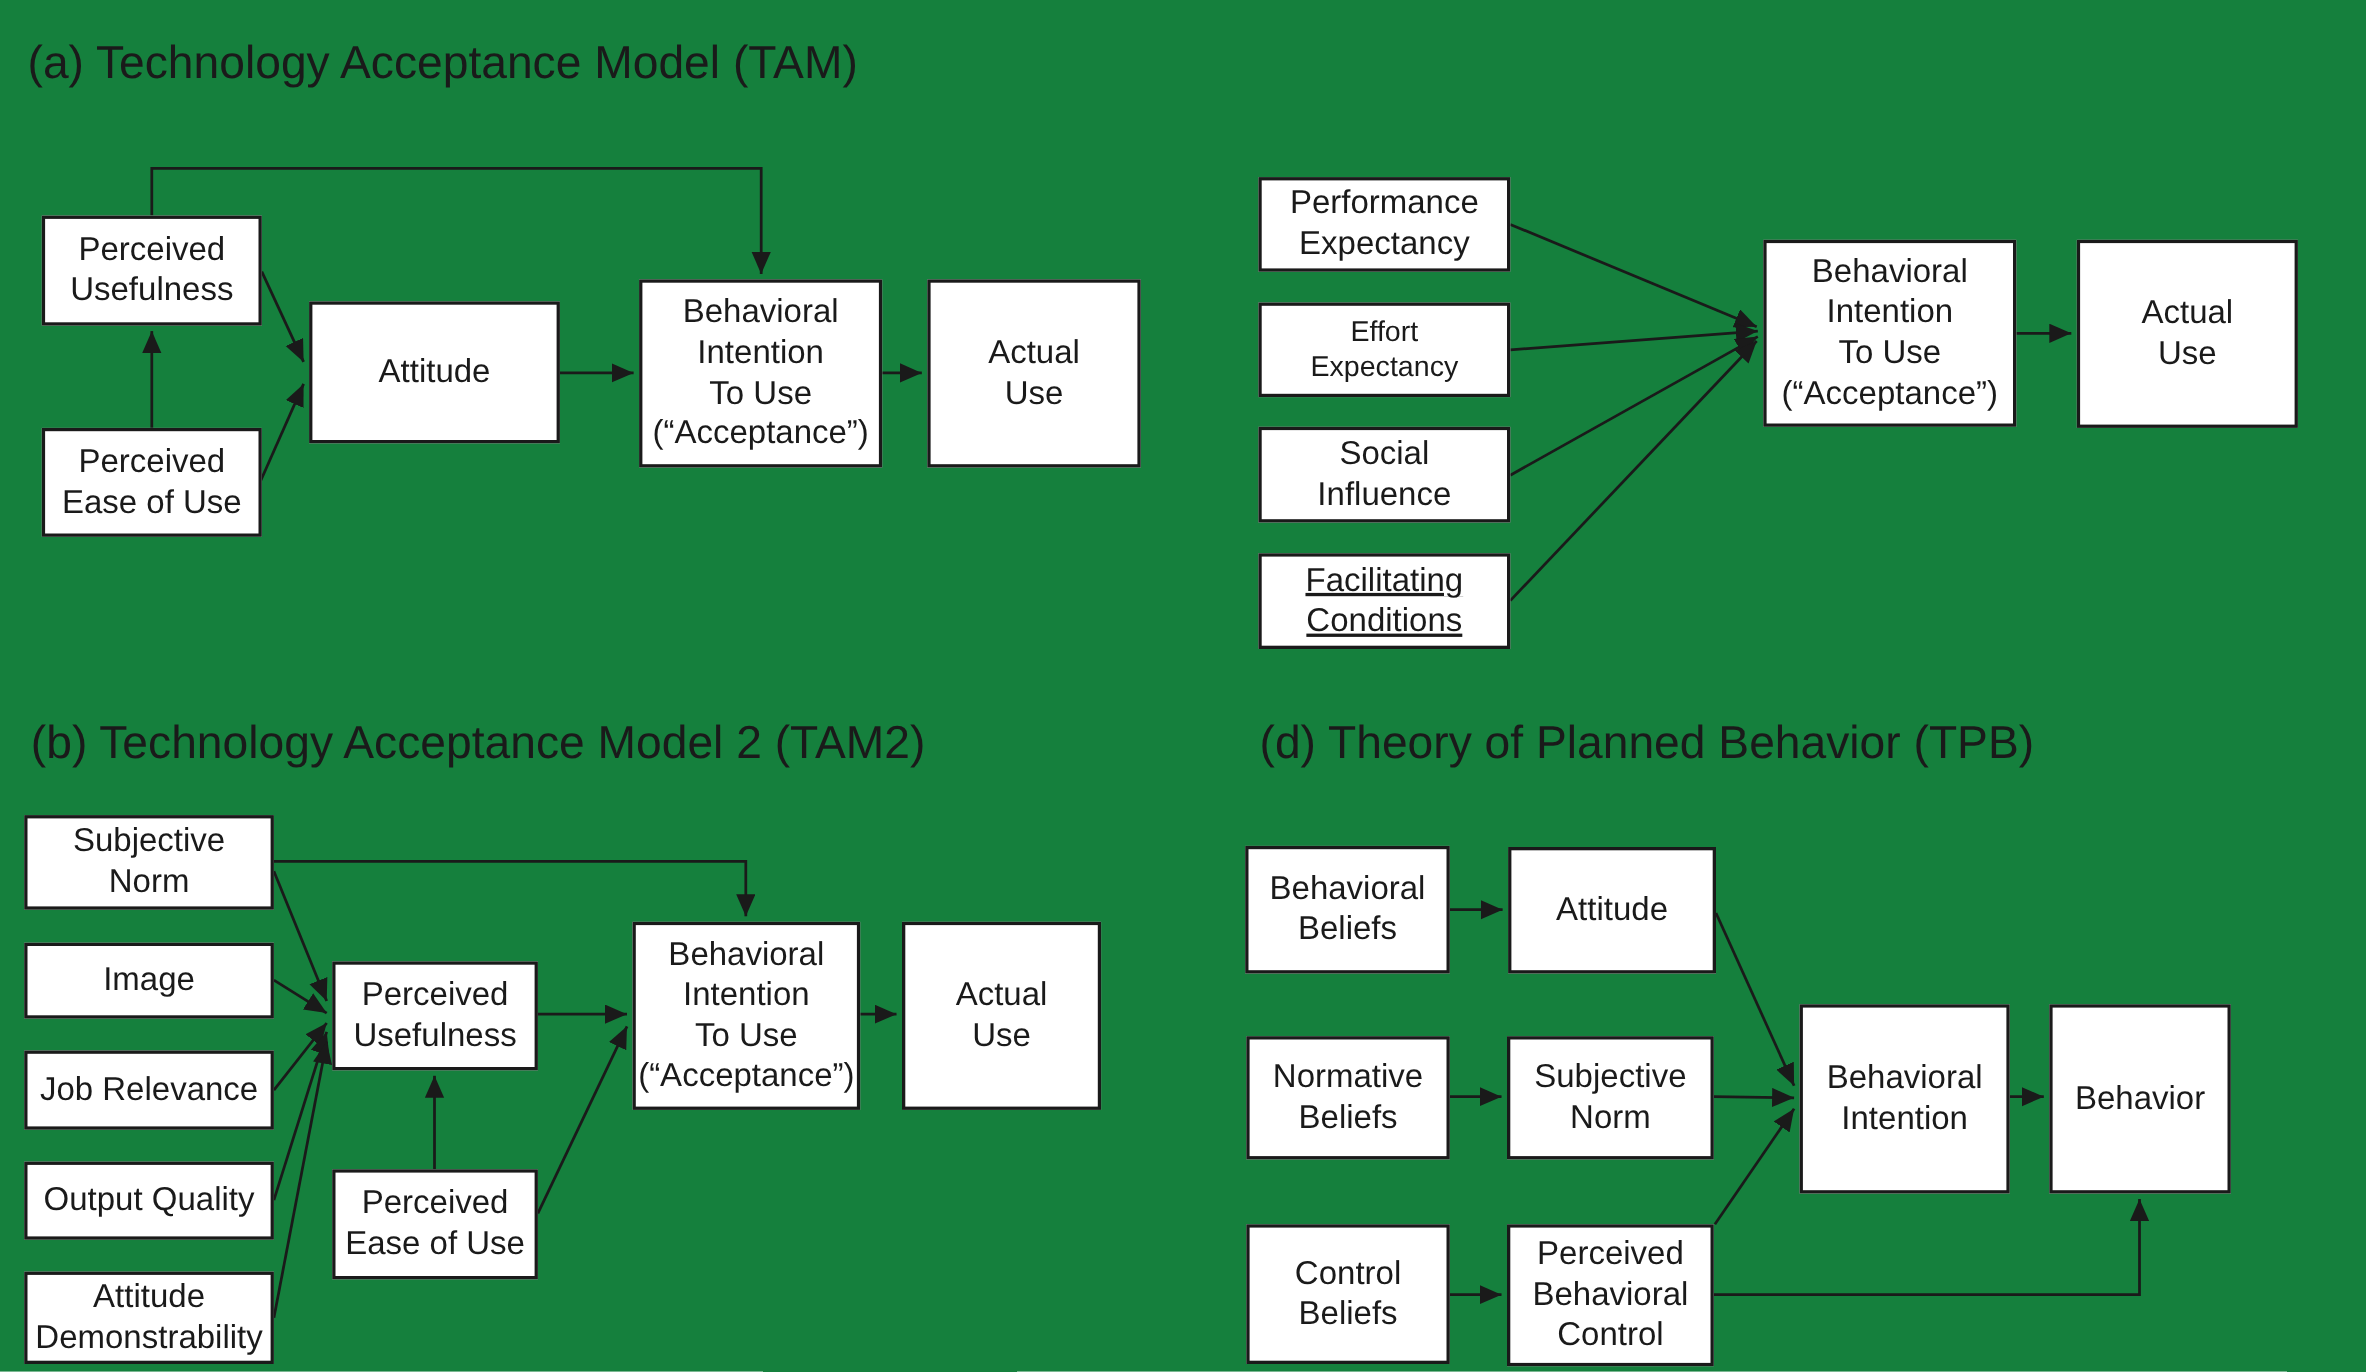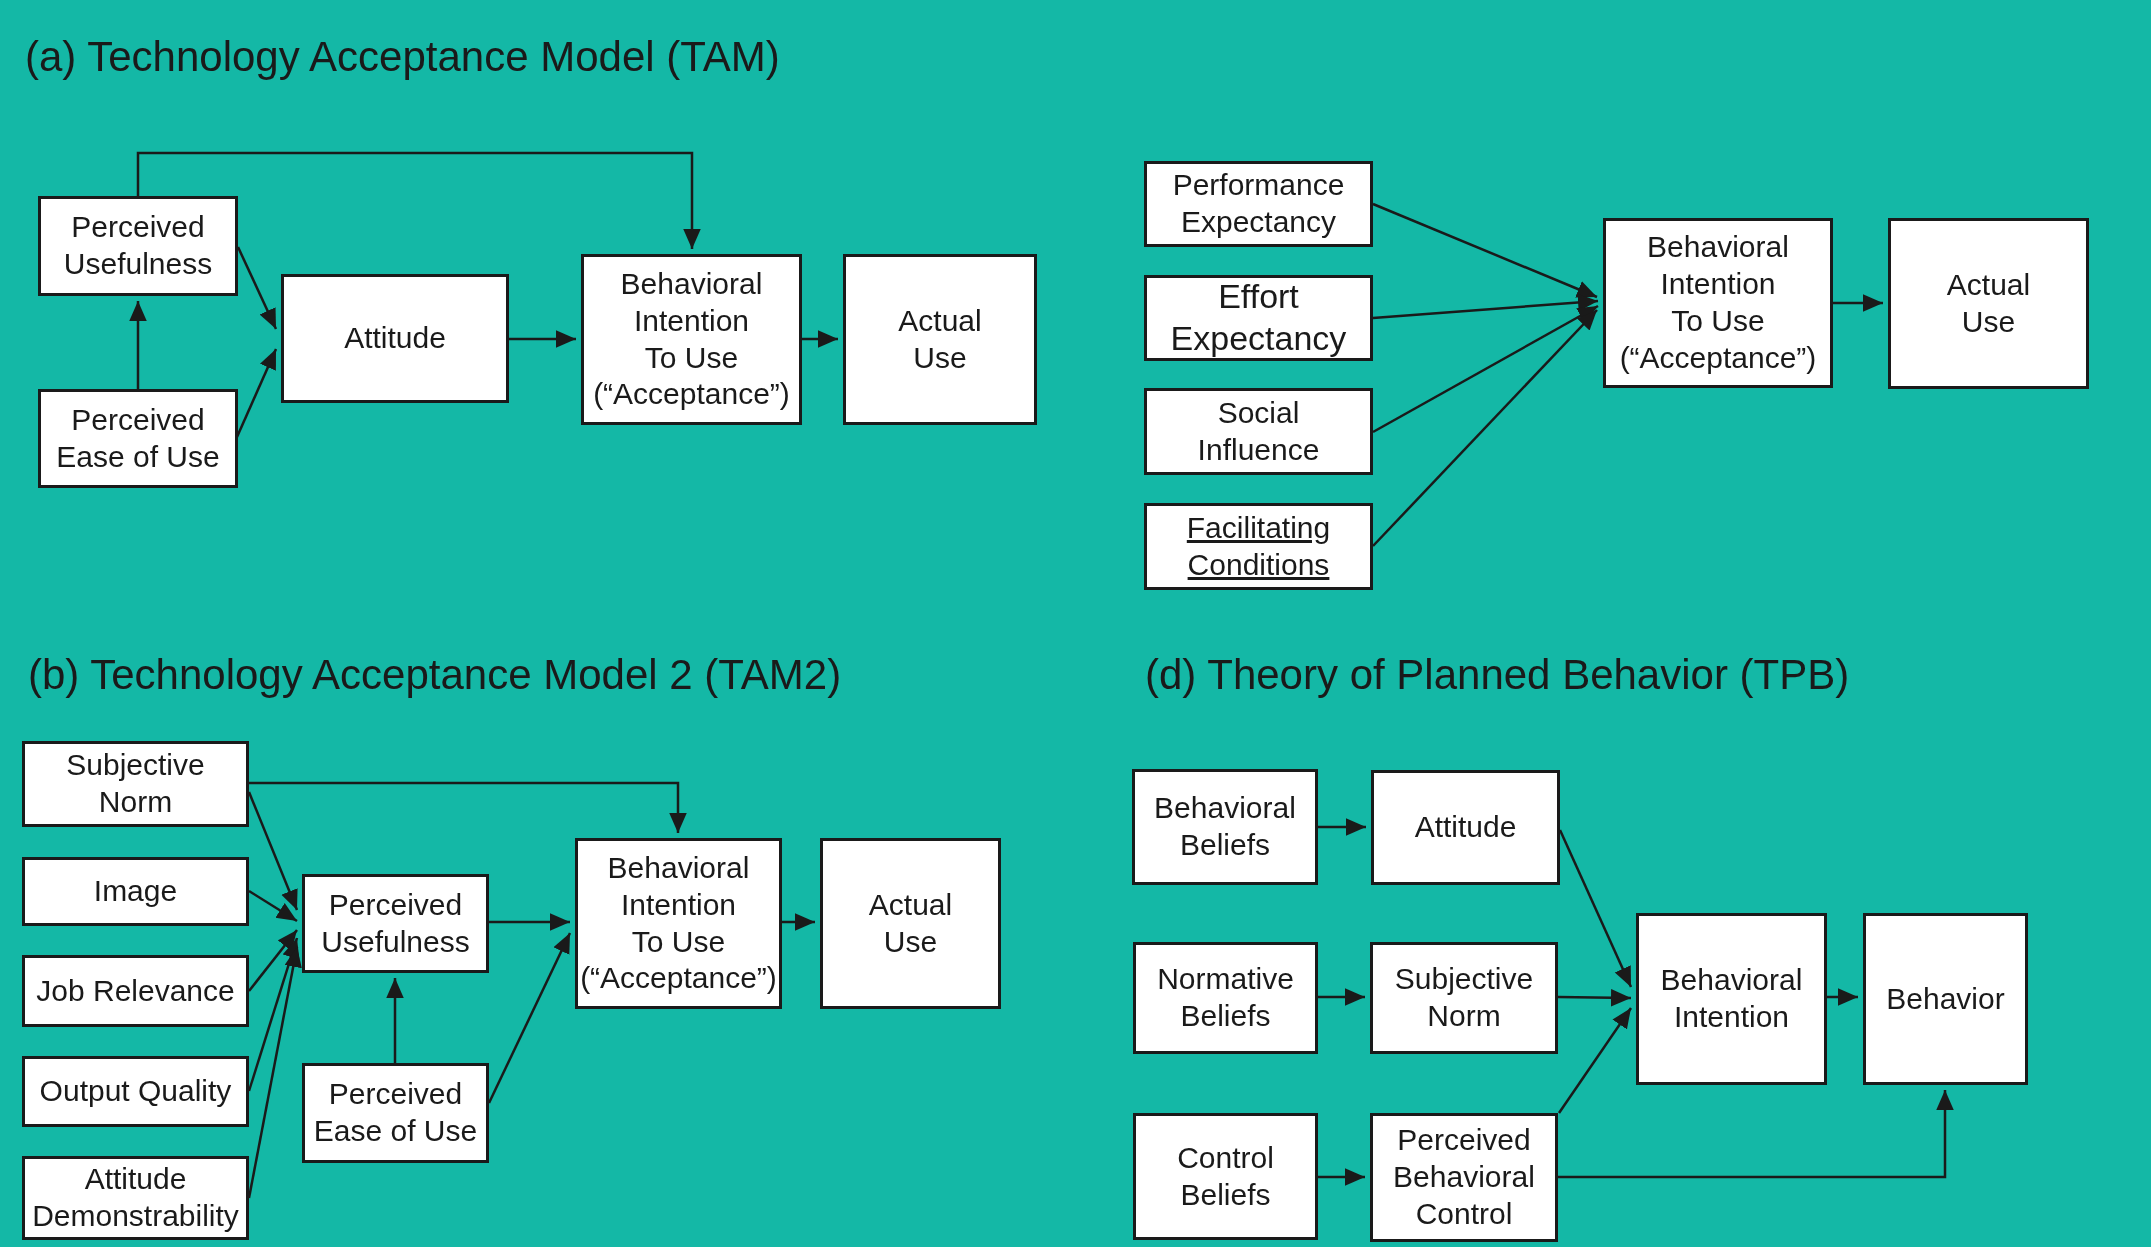--- a/index.html
+++ b/index.html
@@ -39,21 +39,21 @@
     text-align:center;
     color:var(--ink,#1a1a1a);
     font-size:30px;
     line-height:1.23;
   }
   .node span{white-space:nowrap;}
 </style>
 </head>
 <body>
 
-<div class="canvas" style="--ink: #1a1a1a; width: 2151px; height: 1247px; background: #14b8a6;">
+<div class="canvas" style="--ink: #1a1a1a; width: 2151px; height: 1247px; background: #15803d;">
   <svg class="edges" xmlns="http://www.w3.org/2000/svg" viewBox="0 0 2151 1247" width="2151" height="1247">
     <defs>
       <marker id="arrowhead" markerWidth="9" markerHeight="8" refX="8" refY="3.5" orient="auto">
         <path d="M0,0 L8,3.5 L0,7 Z" fill="#1a1a1a"></path>
       </marker>
     </defs>
   <polyline points="138,196 138,153 692,153 692,249" marker-end="url(#arrowhead)"></polyline>
       <polyline points="138,389 138,301" marker-end="url(#arrowhead)"></polyline>
       <polyline points="238,247 276,329" marker-end="url(#arrowhead)"></polyline>
       <polyline points="237,437 276,349" marker-end="url(#arrowhead)"></polyline>
@@ -150,21 +150,21 @@
         <span>Use</span>
       </div>
     </section>
     <section>
       <div class="panel-title" style="left: 1148px; top: 20px; font-size: 42px;">
       </div>
       <div class="node" style="left: 1144px; top: 161px; width: 229px; height: 86px; font-size: 30px;">
         <span>Performance</span>
         <span>Expectancy</span>
       </div>
-      <div class="node" style="left: 1144px; top: 275px; width: 229px; height: 86px; font-size: 34px;">
+      <div class="node" style="left: 1144px; top: 275px; width: 229px; height: 86px; font-size: 26px;">
         <span>Effort</span>
         <span>Expectancy</span>
       </div>
       <div class="node" style="left: 1144px; top: 388px; width: 229px; height: 87px; font-size: 30px;">
         <span>Social</span>
         <span>Influence</span>
       </div>
       <div class="node" style="left: 1144px; top: 503px; width: 229px; height: 87px; font-size: 30px; text-decoration: underline;">
         <span>Facilitating</span>
         <span>Conditions</span>

